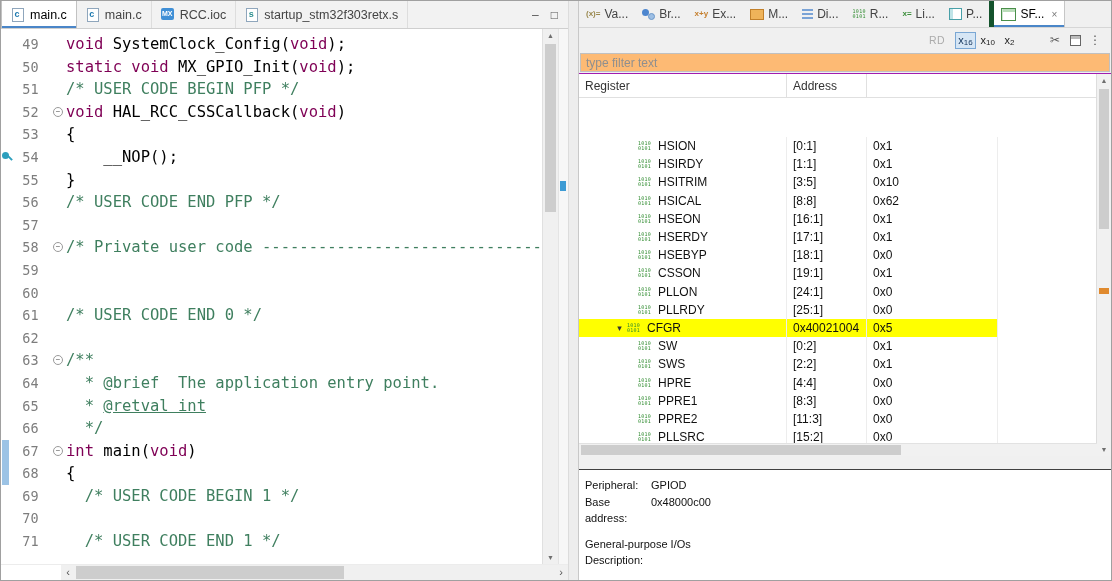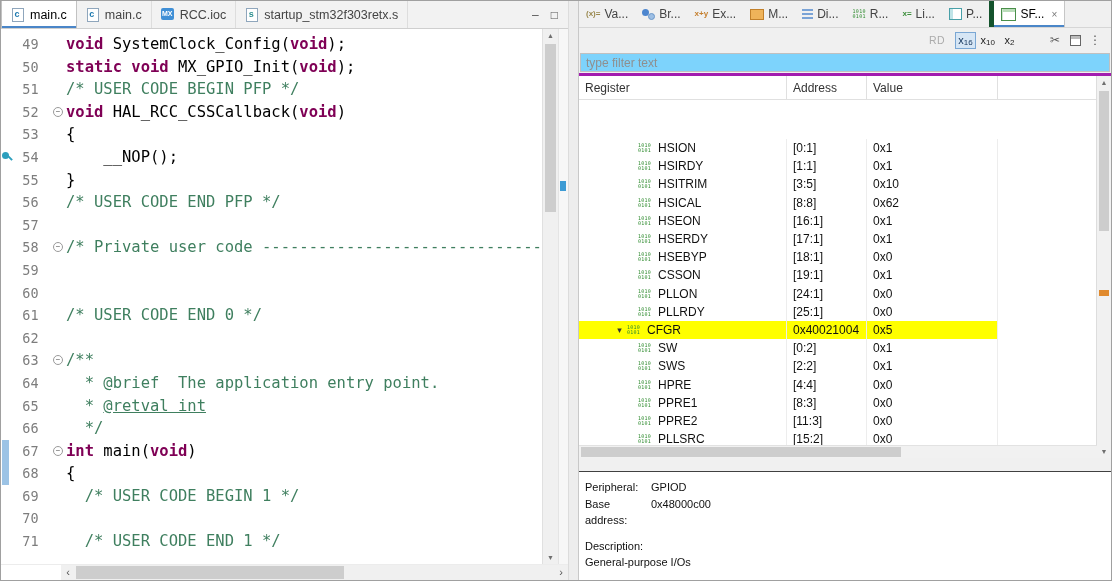--- a/index.html
+++ b/index.html
@@ -27,21 +27,21 @@
   .cl{display:flex;height:22.6px;align-items:center;}
   .ann{width:13px;flex:none;height:100%;position:relative;}
   .ann.mark::before{content:"";position:absolute;left:1px;top:0;bottom:0;width:7px;background:#9cc3e5;}
   .pinicon{position:absolute;left:1px;top:6px;width:11px;height:11px;}
   .pinicon::before{content:"";position:absolute;left:0;top:0;width:7px;height:7px;border-radius:50%;background:#2d9fbd;}
   .pinicon::after{content:"";position:absolute;left:5px;top:5.5px;width:6px;height:2px;background:#2d9fbd;transform:rotate(45deg);}
   .lnum{width:33px;flex:none;text-align:center;padding-right:5px;font:13.5px/22.6px "DejaVu Sans Mono",monospace;color:#7d7d7d;}
   .fold{width:14px;flex:none;height:100%;position:relative;}
   .foldglyph{position:absolute;left:1px;top:6px;width:10px;height:10px;box-sizing:border-box;border:1px solid #9a9a9a;border-radius:50%;background:#fff;color:#555;font:8px/8px "Liberation Sans",sans-serif;text-align:center;}
   .codetxt{flex:1;min-width:0;white-space:pre;overflow:hidden;font:15.5px/22.6px "DejaVu Sans Mono",monospace;color:#000;}
-  .sg-kw{color:#7f0055;font-weight:bold;margin-top:45px;}
+  .sg-kw{color:#7f0055;font-weight:normal;margin-top:45px;}
   .sg-pl{color:#000;}
   .sg-cm{color:#3f7f5f;}
   .sg-cmu{color:#3f7f5f;text-decoration:underline;}
 
   .evscroll{width:15px;flex:none;background:#f0f0f0;border-left:1px solid #e0e0e0;position:relative;}
   .evs-up,.evs-down{position:absolute;left:0;width:100%;text-align:center;font-size:7px;color:#6f6f6f;}
   .evs-up{top:3px;}.evs-down{bottom:3px;}
   .evs-thumb{position:absolute;left:2px;right:2px;top:15px;height:168px;background:#cdcdcd;}
   .eoverview{width:9px;flex:none;background:#f7f7f7;border-left:1px solid #e4e4e4;position:relative;}
   .ov-mark{position:absolute;left:1px;top:152px;width:6px;height:10px;background:#3d9bd4;}
@@ -80,24 +80,24 @@
   .rd{font-size:10.5px;color:#ababab;letter-spacing:0.5px;margin-right:10px;}
   .radix{display:flex;align-items:center;gap:2px;margin-right:26px;}
   .rbtn{height:17px;min-width:19px;padding:0 2px;display:inline-flex;align-items:center;justify-content:center;font-size:11px;color:#222;border:1px solid transparent;box-sizing:border-box;}
   .rbtn .rb-base{font-size:11px;}
   .rbtn .sub{font-size:8px;align-self:flex-end;margin-bottom:1px;}
   .rbtn.active{background:#d6e6f5;border-color:#7aa7d4;color:#16365c;}
   .ticon{width:20px;height:18px;display:inline-flex;align-items:center;justify-content:center;color:#555;font-size:12px;}
   .expbox{width:9px;height:9px;border:1px solid #666;background:linear-gradient(to bottom,#bbb 0 3px,#fff 3px);display:inline-block;}
 
   .rfilter{flex:none;padding:1px 1px;background:#f0f0f0;}
-  .rfilter input{width:100%;box-sizing:border-box;height:19px;border:1px solid #c0c0c0;font:12px "Liberation Sans",sans-serif;padding:0 5px;color:#333;background:#7dd3fc;}
+  .rfilter input{width:100%;box-sizing:border-box;height:19px;border:1px solid #c0c0c0;font:12px "Liberation Sans",sans-serif;padding:0 5px;color:#333;background:#fdba74;}
   .rfilter input::placeholder{color:#8f8f8f;}
 
-  .rtablewrap{height:382px;flex:none;position:relative;background:#fff;border-top:3px solid #a21caf;}
+  .rtablewrap{height:382px;flex:none;position:relative;background:#fff;border-top:1px solid #a21caf;}
   .rthead{display:flex;height:23px;align-items:stretch;border-bottom:1px solid #e0e0e0;padding-right:14px;background:#fff;}
   .hc{display:flex;align-items:center;padding-left:6px;box-sizing:border-box;font-size:12px;color:#333;border-right:1px solid #e0e0e0;}
   .hc-reg{width:208px;}.hc-addr{width:80px;}.hc-val{width:131px;}
   .hc-fill{flex:1;border-right:none;}
   .rtbody{position:absolute;top:23px;left:0;right:14px;bottom:12px;overflow:hidden;margin-top:40px;}
   .trow{display:flex;height:18.2px;align-items:stretch;font-size:12px;color:#111;}
   .cell{box-sizing:border-box;display:flex;align-items:center;border-right:1px solid #ededed;}
   .c-reg{width:208px;}
   .trow.child .c-reg{padding-left:58px;}
   .trow.parent .c-reg{padding-left:34px;}
@@ -400,21 +400,20 @@
     </div>
 
     <div class="rfilter">
       <input placeholder="type filter text" style="">
     </div>
 
     <div class="rtablewrap">
       <div class="rthead">
         <div class="hc hc-reg">Register</div>
         <div class="hc hc-addr">Address</div>
-        <div class="hc hc-val">Value</div>
         <div class="hc hc-fill"></div>
       </div>
       <div class="rtbody" id="rtbody">
           <div class="trow child">
             <div class="cell c-reg">
               <span class="bitfield">
                 <div class="bftop">1010</div>
                 <div class="bfbot">0101</div>
               </span>
               <span class="regname">HSION</span>
@@ -658,20 +657,20 @@
       <div class="drow">
         <span class="dlabel">Peripheral:</span>
         <span>GPIOD</span>
       </div>
       <div class="drow">
         <span class="dlabel">Base address:</span>
         <span>0x48000c00</span>
       </div>
       <div class="dgap"></div>
       <div class="drow">
+        <span>General-purpose I/Os</span>
+      </div>
+      <div class="drow">
         <span>Description:</span>
-      </div>
-      <div class="drow">
-        <span>General-purpose I/Os</span>
       </div>
     </div>
   </div>
 </div>
 
 </body></html>

